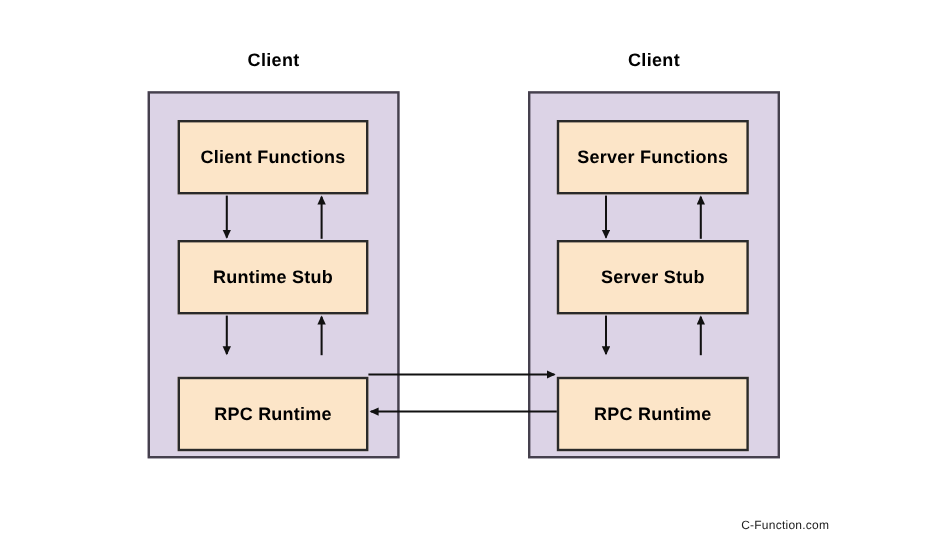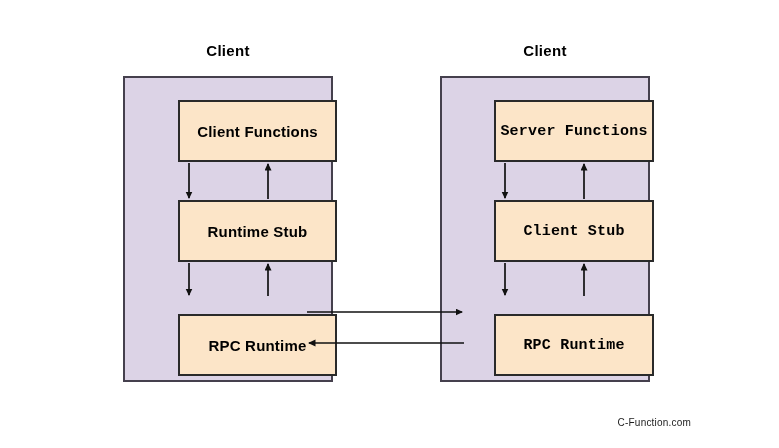--- a/index.html
+++ b/index.html
@@ -57,39 +57,38 @@
     border: 2px solid var(--box-border);
     box-sizing: border-box;
     display: flex;
     align-items: center;
     justify-content: center;
     font-size: 15px;
     font-weight: bold;
     color: var(--text);
     letter-spacing: 0.2px;
     text-align: center;
-    margin-left: 30px;
   }
-  .node.server-col { left: 464px; width: 160px; font-family: Liberation Mono, monospace; }
+  .node.server-col { left: 464px; width: 160px; }
   .row-functions { top: 100px; }
   .row-stub     { top: 200px; }
   .row-runtime  { top: 314px; }
   .arrows {
     position: absolute;
     left: 0; top: 0;
     width: 779px;
     height: 448px;
     pointer-events: none;
   }
   .arrows line { stroke: var(--arrow); stroke-width: 1.7; }
   .arrows marker path { fill: var(--arrow); }
   .watermark {
     position: absolute;
     right: 17px;
-    bottom: 20px;
+    bottom: 4px;
     font-size: 10px;
     color: #1c1c1c;
     letter-spacing: 0.2px;
     margin-left: 23px;
   }
 </style>
 </head>
 <body>
 
 <div class="canvas">
@@ -107,21 +106,21 @@
     <span>Runtime Stub</span>
   </div>
   <div class="node row-runtime">
     <span>RPC Runtime</span>
   </div>
 
   <div class="node server-col row-functions">
     <span>Server Functions</span>
   </div>
   <div class="node server-col row-stub">
-    <span>Client Stub</span>
+    <span>Server Stub</span>
   </div>
   <div class="node server-col row-runtime">
     <span>RPC Runtime</span>
   </div>
 
   <svg class="arrows" viewBox="0 0 779 448" xmlns="http://www.w3.org/2000/svg">
     <defs>
       <marker id="head" markerWidth="8" markerHeight="8" refX="6.5" refY="3.5" orient="auto" markerUnits="userSpaceOnUse">
         <path d="M0,0 L7.5,3.5 L0,7 Z"></path>
       </marker>

